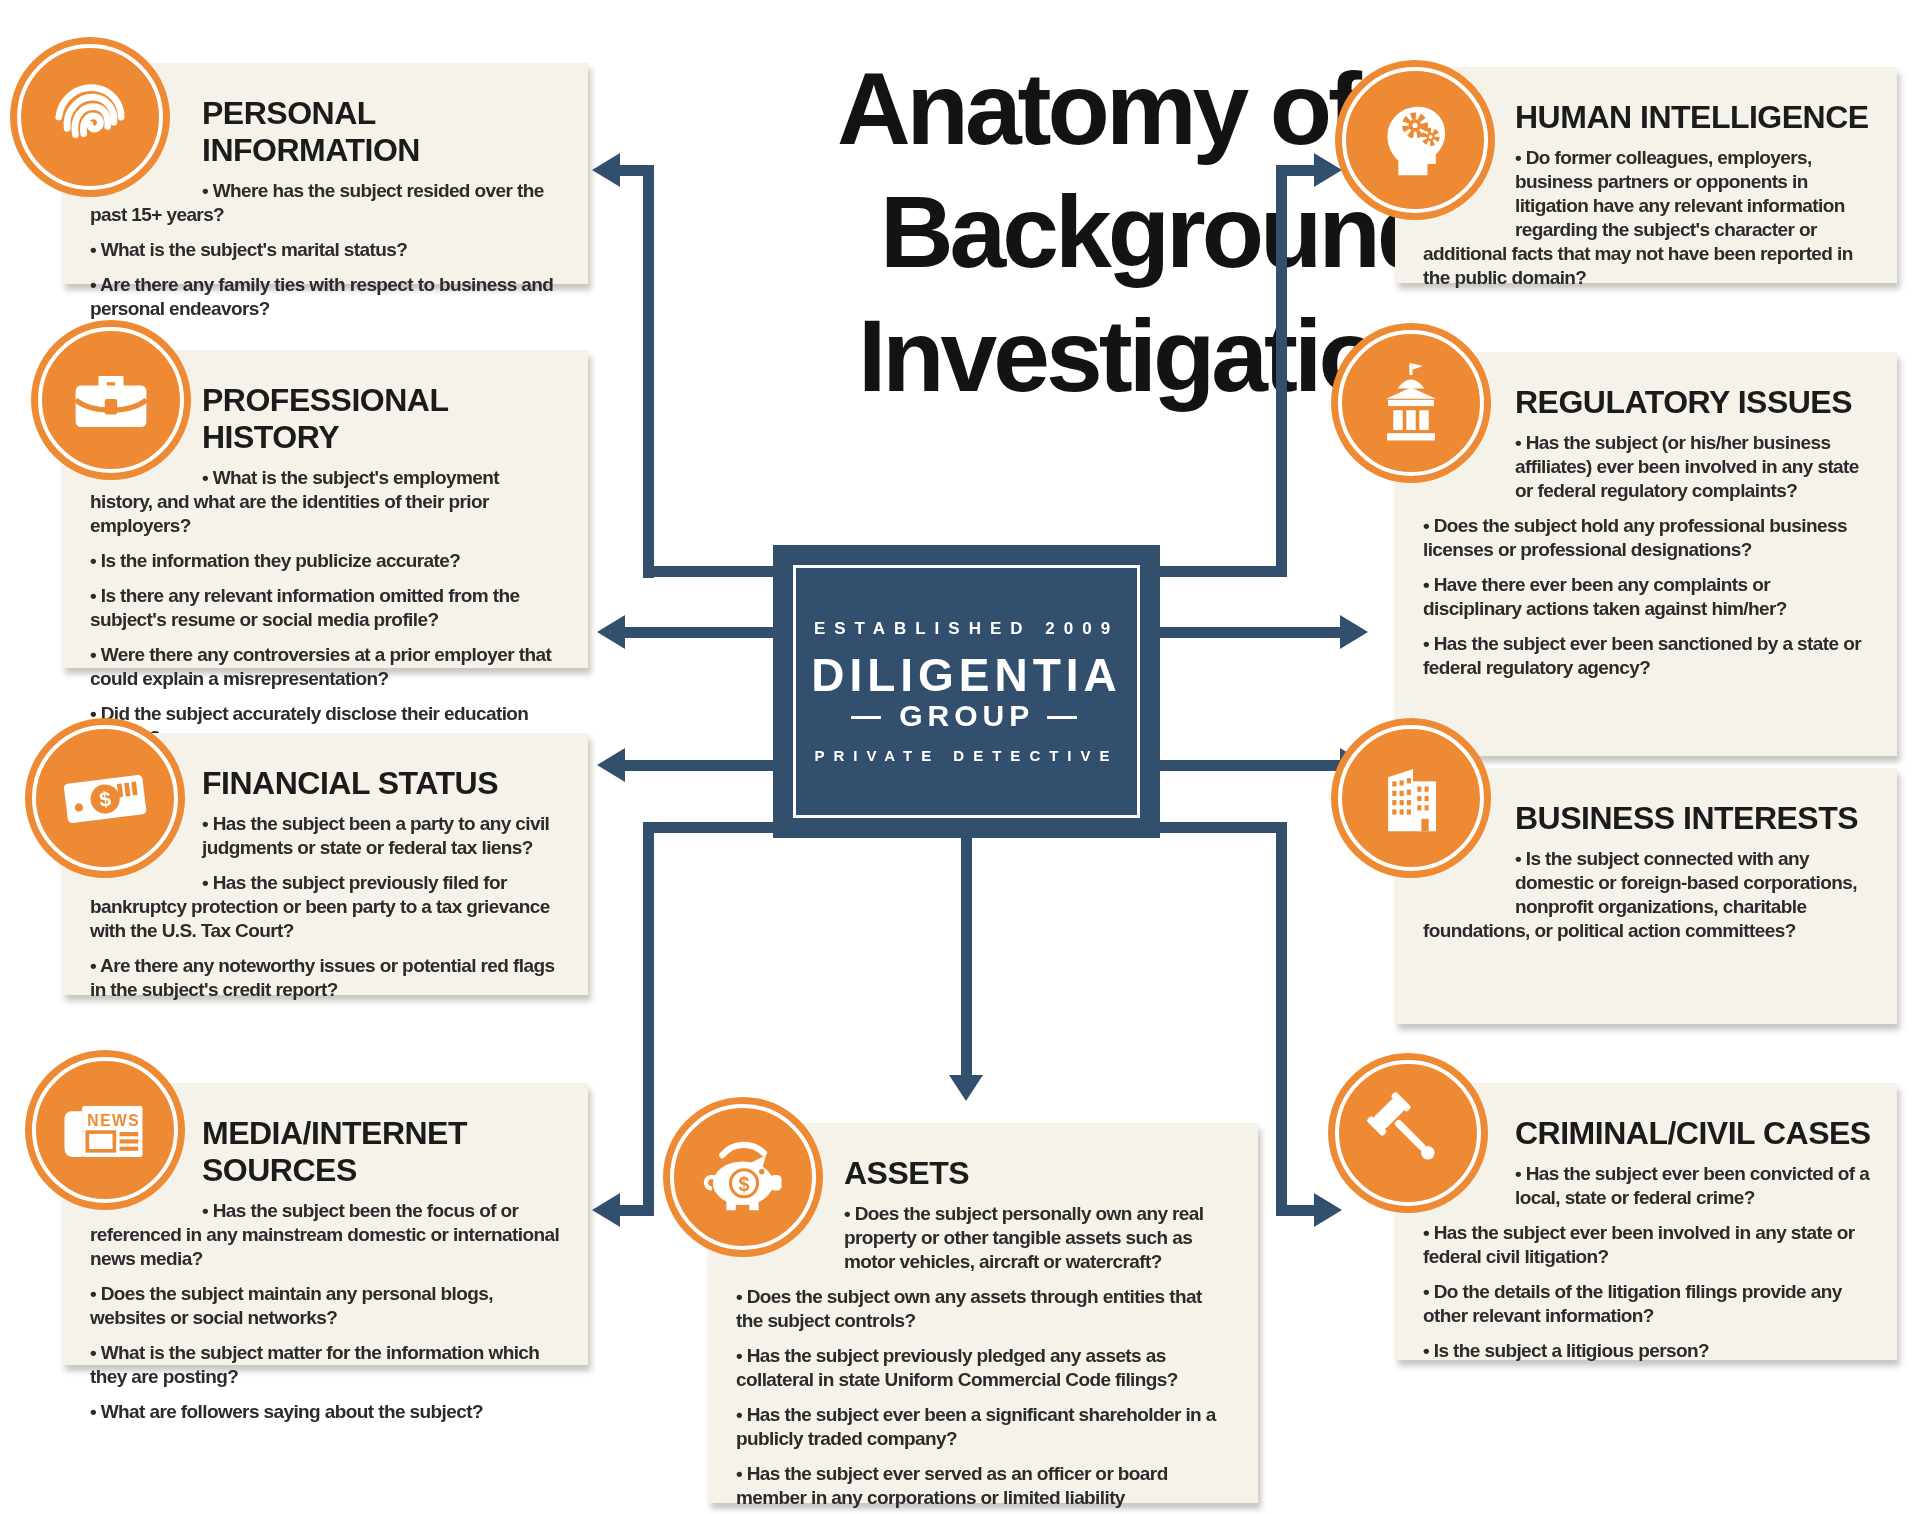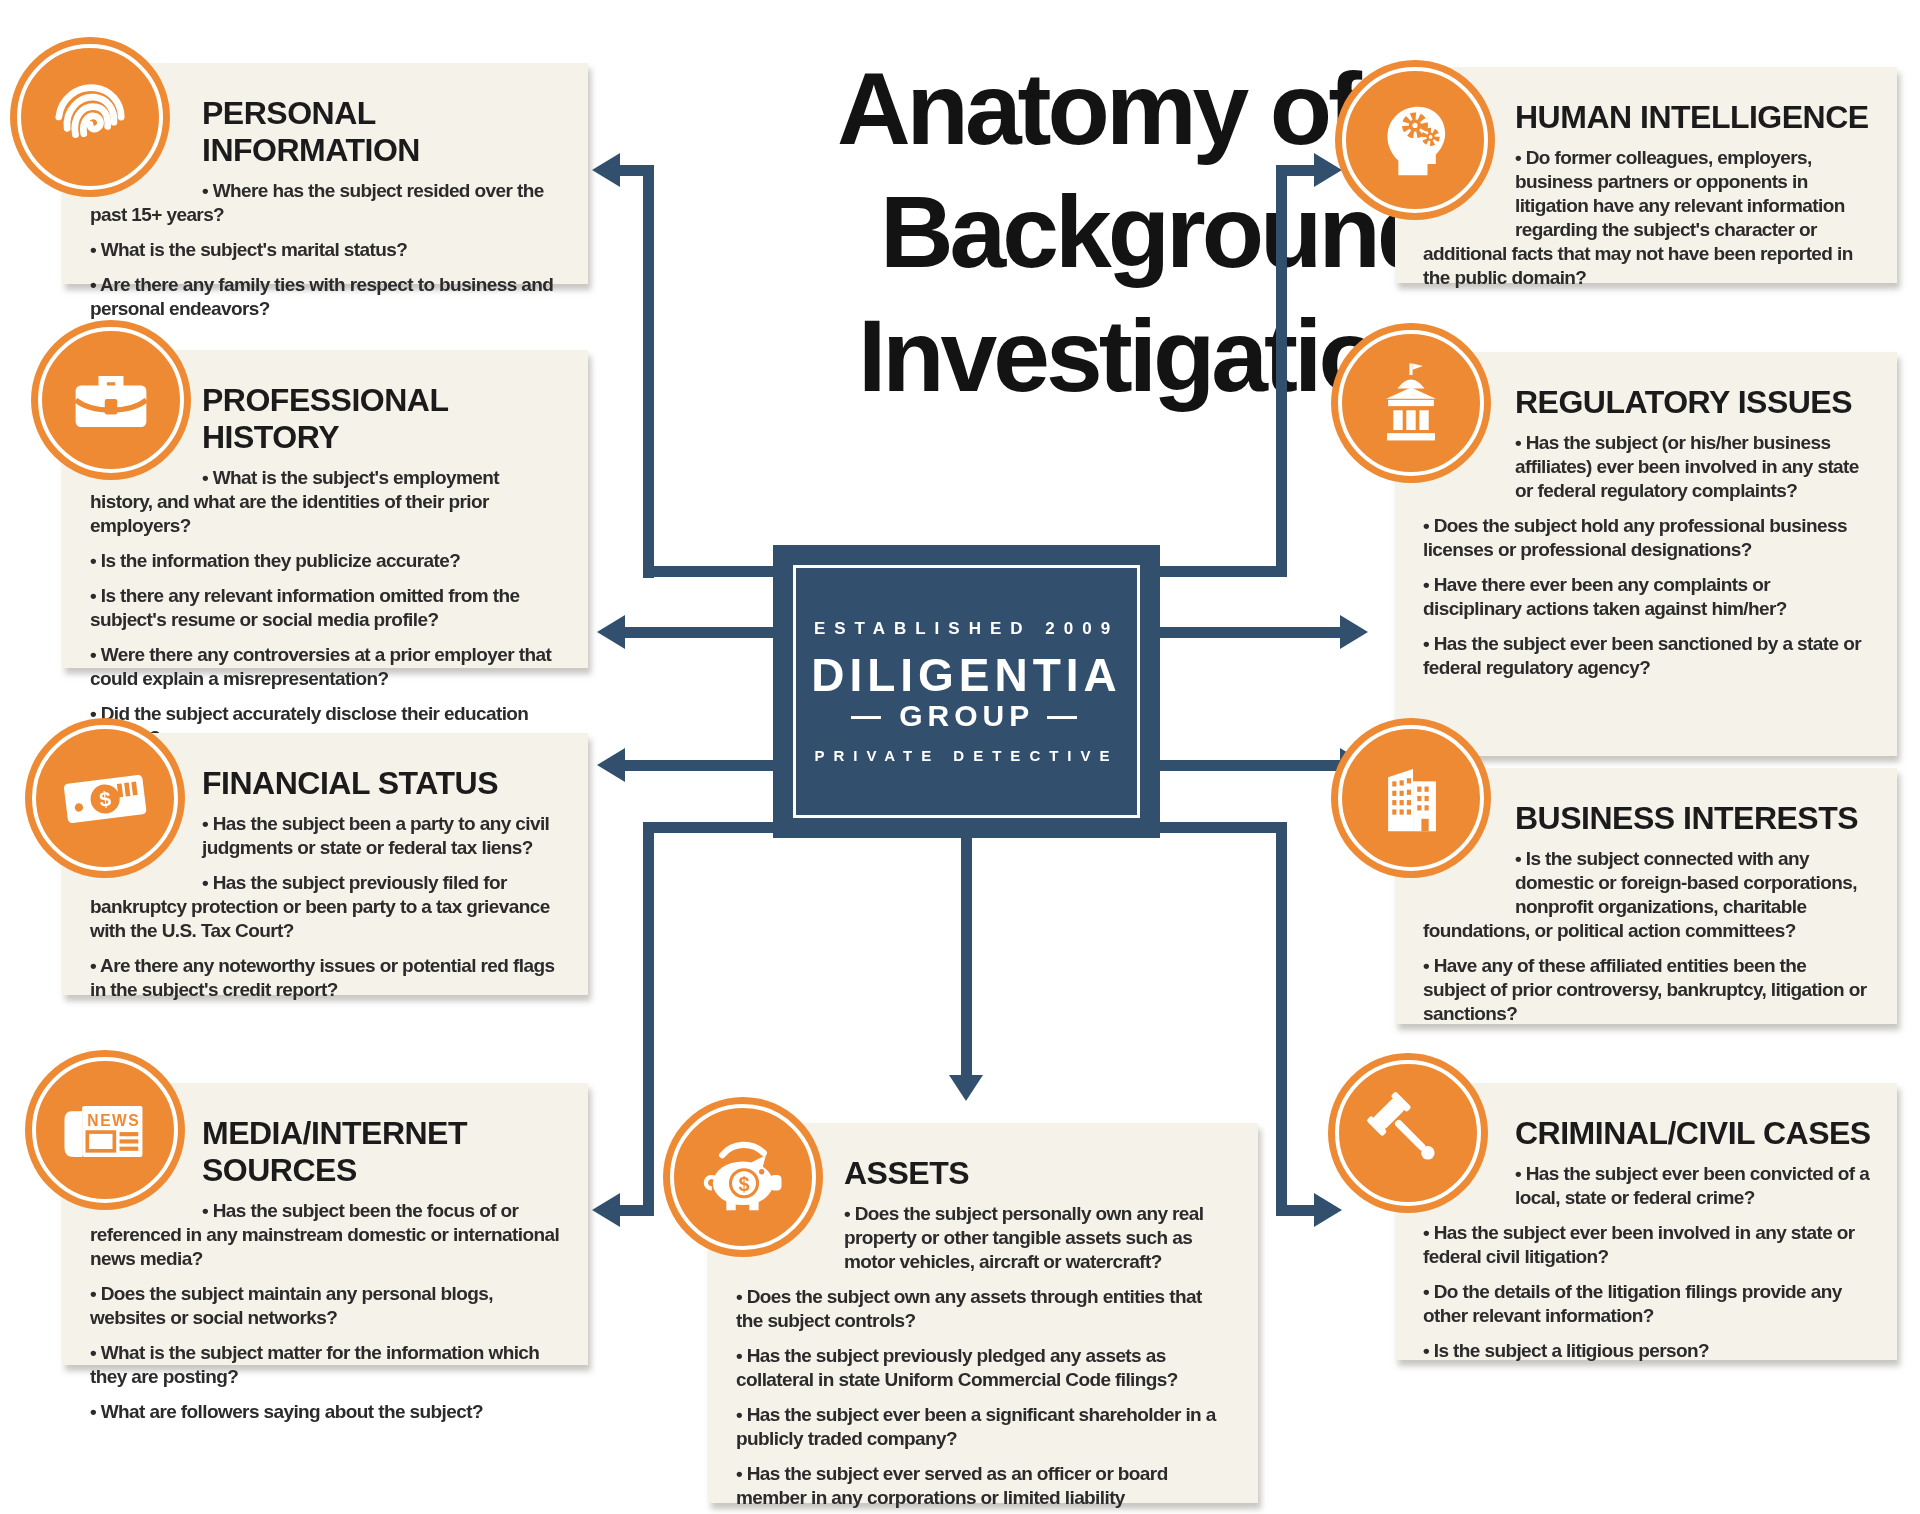--- a/index.html
+++ b/index.html
@@ -217,21 +217,20 @@
       <rect x="45.5" y="57" width="9" height="19"></rect>
       <rect x="58" y="57" width="9" height="19"></rect>
       <rect x="27" y="79" width="46" height="7"></rect>
     </svg>
   </div>
 
   <section class="panel" style="left:1395px;top:768px;width:502px;height:256px">
     <div class="float-spacer" style="width:92px;height:118px"></div>
     <h2>BUSINESS INTERESTS</h2>
     <div class="bullet">Is the subject connected with any domestic or foreign-based corporations, nonprofit organizations, charitable foundations, or political action committees?</div>
-    <div class="bullet">Have any of these affiliated entities been the subject of prior controversy, bankruptcy, litigation or sanctions?</div>
   </section>
   <div class="icon-badge" style="left:1331px;top:718px">
     <svg viewBox="0 0 100 100">
       <polygon points="28,30 52,22 52,82 28,82" fill="#fff"></polygon>
       <rect x="52" y="34" width="22" height="48" fill="#fff"></rect>
       <g fill="#ED8A33">
         <rect x="32" y="34" width="4" height="5"></rect>
           <rect x="39" y="33" width="4" height="5"></rect>
           <rect x="46" y="31" width="4" height="5"></rect>
         <rect x="32" y="43" width="4" height="5"></rect>

